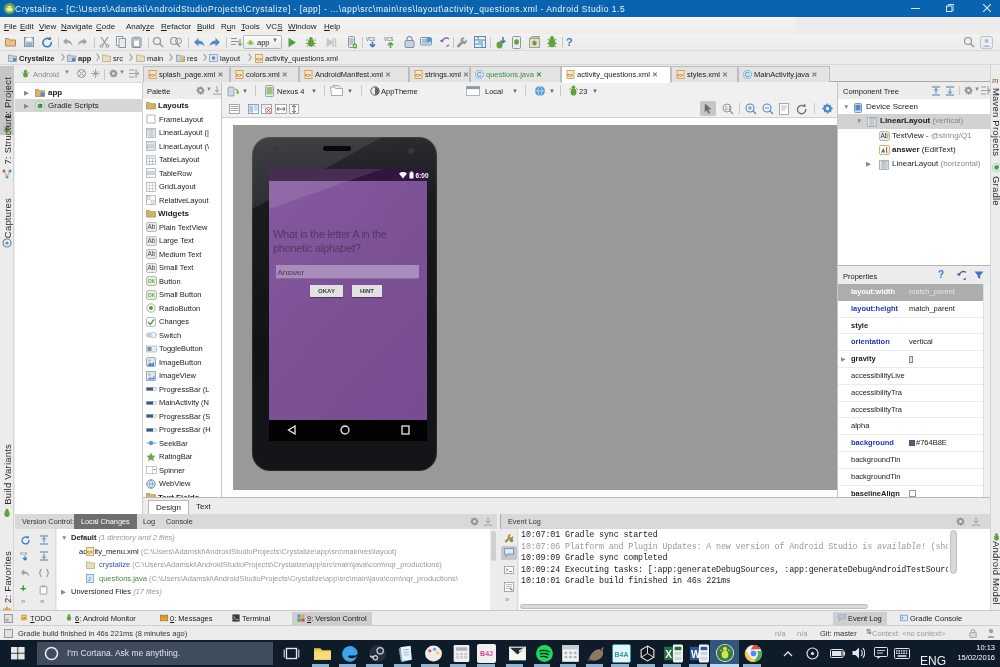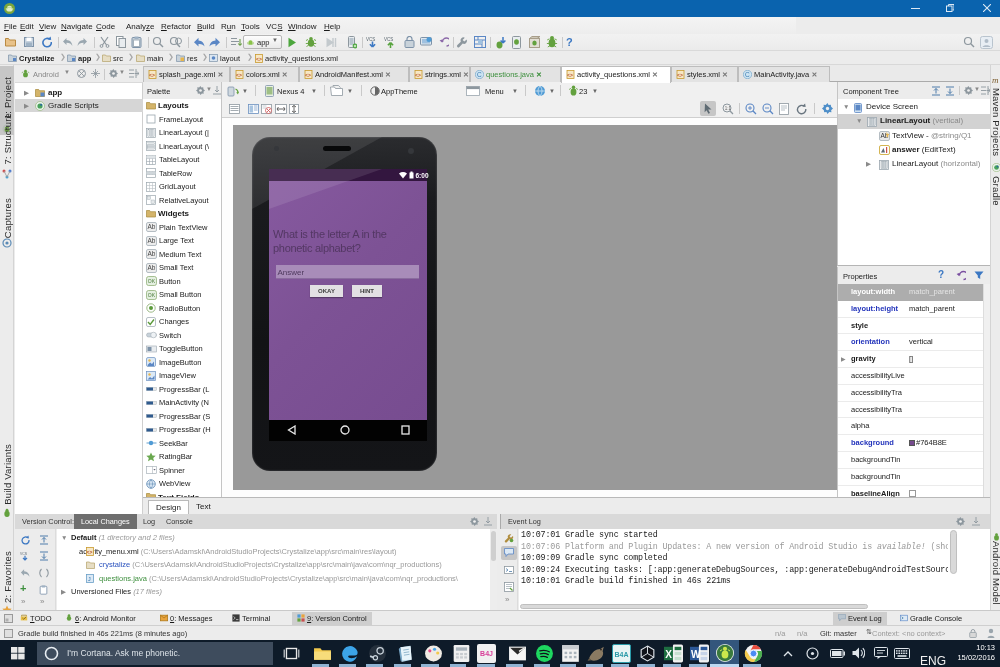--- a/index.html
+++ b/index.html
@@ -75,20 +75,21 @@
 <div class="abs" id="titlebar">
   <svg class="abs" style="left:4px;top:3px" width="11" height="11" viewBox="0 0 11 11">
       <circle cx="5.5" cy="5.5" r="5.5" fill="#7aa53c"></circle>
       <g fill="#dfeec8">
         <path d="M3 4.8a2.5 2.1 0 0 1 5 0z"></path>
         <rect x="3" y="5" width="5" height="3.4" rx="0.8"></rect>
         <rect x="1.9" y="5" width="0.8" height="2.6" rx="0.4"></rect>
         <rect x="8.3" y="5" width="0.8" height="2.6" rx="0.4"></rect>
       </g>
     </svg>
+  <span class="ttext">Crystalize - [C:\Users\Adamski\AndroidStudioProjects\Crystalize] - [app] - ...\app\src\main\res\layout\activity_questions.xml - Android Studio 1.5</span>
   <svg class="abs" style="left:911px;top:8px" width="9" height="1">
       <rect width="9" height="1" fill="#dce9f5"></rect>
     </svg>
   <svg class="abs" style="left:946px;top:4px" width="8" height="8" viewBox="0 0 8 8">
       <rect x="0.5" y="2" width="5.5" height="5.5" fill="none" stroke="#dce9f5"></rect>
       <path d="M2.5 2V0.5H8V6H6.5" fill="none" stroke="#dce9f5"></path>
     </svg>
   <svg class="abs" style="left:983px;top:4px" width="8" height="8" viewBox="0 0 8 8">
       <path d="M0 0L8 8M8 0L0 8" stroke="#dce9f5" stroke-width="1.1"></path>
     </svg>
@@ -439,21 +440,21 @@
   <div class="tsep" style="left:139px;top:3px"></div>
   <svg class="abs" style="left:148px;top:4px" width="10" height="10" viewBox="0 0 10 10">
       <circle cx="5" cy="5" r="4.2" fill="none" stroke="#666" stroke-width="1"></circle>
       <path d="M5 1a4 4 0 0 1 0 8z" fill="#666"></path>
     </svg>
   <span class="abs" style="left:159px;top:5px">AppTheme</span>
   <svg class="abs" style="left:244px;top:3px" width="14" height="12" viewBox="0 0 14 12">
       <rect x="0.5" y="1.5" width="13" height="9" fill="#fff" stroke="#9aa5ad" stroke-width="0.8"></rect>
       <rect x="0.5" y="1.5" width="13" height="2.6" fill="#8d979e"></rect>
     </svg>
-  <span class="abs" style="left:263px;top:5px">Menu</span>
+  <span class="abs" style="left:263px;top:5px">Local</span>
   <span class="abs" style="left:290px;top:6px;font-size:6px;color:#666">▼</span>
   <div class="tsep" style="left:303px;top:3px"></div>
   <svg class="abs" style="left:312px;top:3px" width="12" height="12" viewBox="0 0 12 12">
       <circle cx="6" cy="6" r="5" fill="#4f9bd5"></circle>
       <path d="M1 6h10M6 1a7 7 0 0 1 0 10M6 1a7 7 0 0 0 0 10" stroke="#cfe4f2" stroke-width="0.8" fill="none"></path>
     </svg>
   <span class="abs" style="left:327px;top:6px;font-size:6px;color:#666">▼</span>
   <div class="tsep" style="left:338px;top:3px"></div>
   <svg class="abs" style="left:346px;top:2px" width="11" height="13" viewBox="0 0 12 13">
       <ellipse cx="6" cy="8" rx="3.2" ry="4" fill="#63a13e"></ellipse>
@@ -1095,21 +1096,21 @@
   <svg class="abs" style="left:11px;top:7px" width="14" height="13" viewBox="0 0 14 13">
       <rect x="0" y="0" width="6.4" height="5.8" fill="#e8e8e8"></rect>
       <rect x="7.2" y="0" width="6.4" height="5.8" fill="#e8e8e8"></rect>
       <rect x="0" y="6.6" width="6.4" height="5.8" fill="#e8e8e8"></rect>
       <rect x="7.2" y="6.6" width="6.4" height="5.8" fill="#e8e8e8"></rect>
     </svg>
   <div id="cortana">
     <svg class="abs" style="left:7px;top:4px" width="15" height="15" viewBox="0 0 15 15">
         <circle cx="7.5" cy="7.5" r="6" fill="none" stroke="#e8edf2" stroke-width="1.6"></circle>
       </svg>
-    <span style="margin-left:30px">I'm Cortana. Ask me phonetic.</span>
+    <span style="margin-left:30px">I'm Cortana. Ask me anything.</span>
   </div>
   <svg class="tkico" style="left:282px" width="17" height="17" viewBox="0 0 17 17">
       <rect x="4" y="4" width="9" height="9" fill="none" stroke="#e8e8e8" stroke-width="1.2"></rect>
       <path d="M2 5v7M15 5v7" stroke="#b8bcc0" stroke-width="1.2"></path>
     </svg>
   <svg class="tkico" style="left:313px" width="18" height="16" viewBox="0 0 18 16">
       <path d="M1 3h6l1.5 2H17v9H1z" fill="#f2c94c"></path>
       <path d="M1 6h16v8H1z" fill="#f7dc7a"></path>
     </svg>
   <svg class="tkico" style="left:340px" width="18" height="18" viewBox="0 0 18 18">

